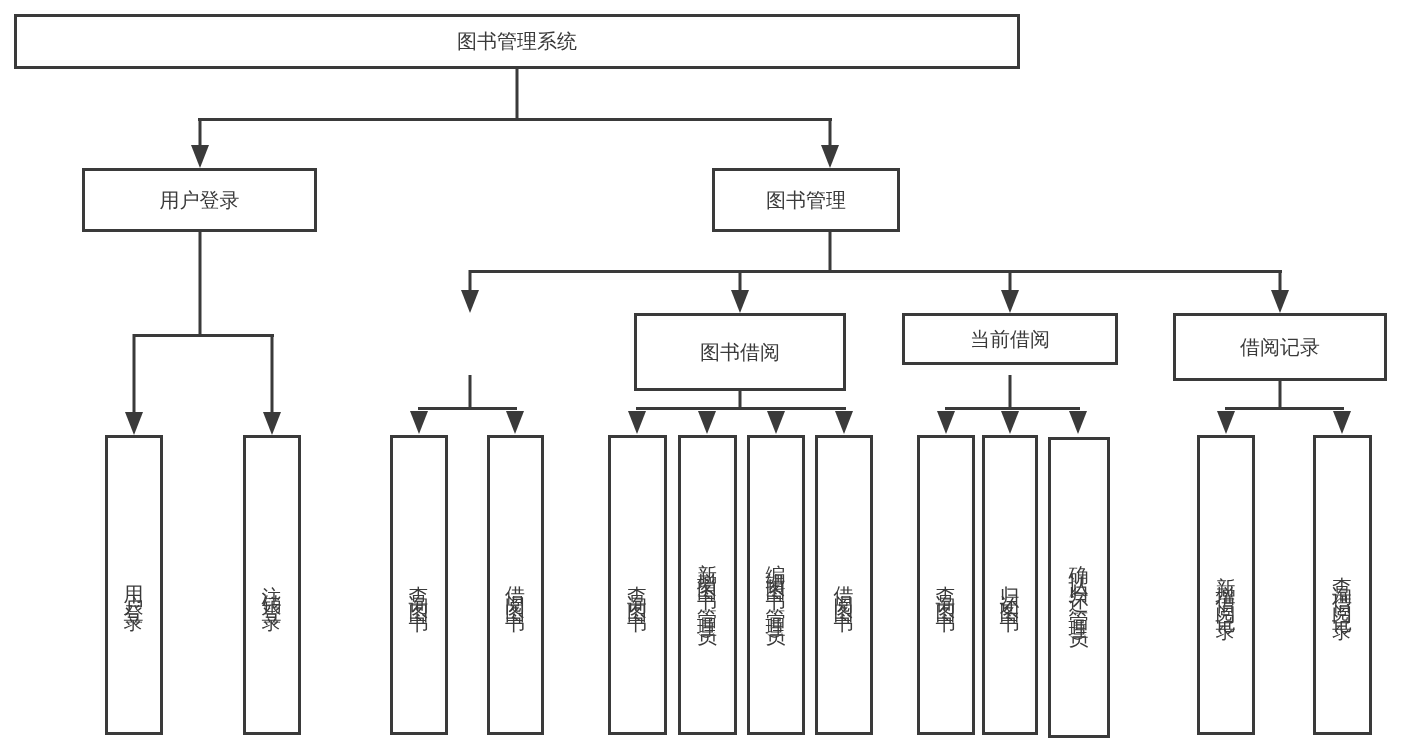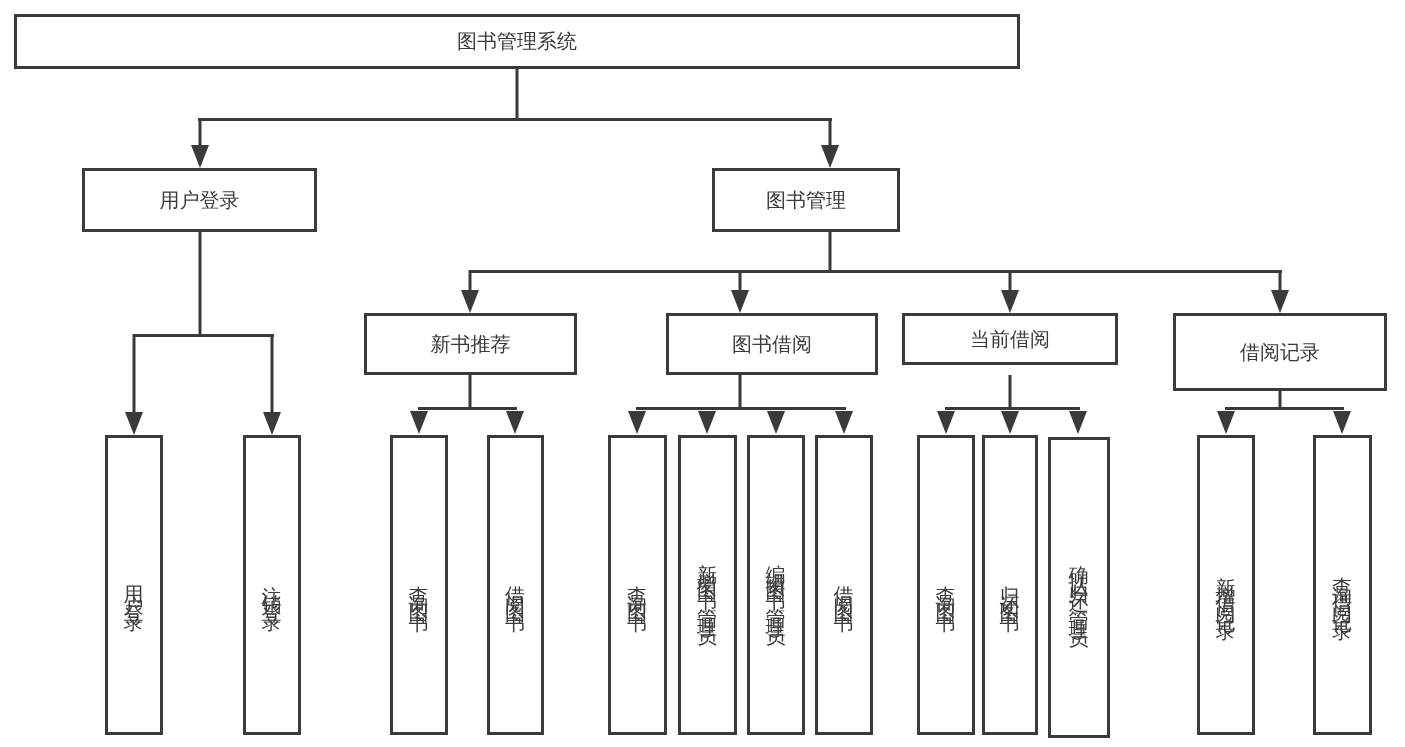--- a/index.html
+++ b/index.html
@@ -84,24 +84,23 @@
   <div class="vline" style="left:1280px; top:375px; height:35px;"></div>
   <div class="hline" style="left:1225px; top:407px; width:119px;"></div>
   <div class="arrow" style="left:1226px; top:411px;"></div>
   <div class="arrow" style="left:1342px; top:411px;"></div>
 
   <div class="node" style="left:14px; top:14px; width:1006px; height:55px;">图书管理系统</div>
 
   <div class="node" style="left:82px; top:168px; width:235px; height:64px;">用户登录</div>
   <div class="node" style="left:712px; top:168px; width:188px; height:64px;">图书管理</div>
 
-  <div class="node" style="left:364px; top:313px; width:213px; height:62px;">新书推荐</div>
-  <div class="node" style="left:666px; top:313px; width:212px; height:62px;">图书借阅</div>
+  <div class="node" style="left:634px; top:313px; width:212px; height:78px;">图书借阅</div>
   <div class="node" style="left:902px; top:313px; width:216px; height:52px;">当前借阅</div>
-  <div class="node" style="left:1173px; top:313px; width:214px; height:78px;">借阅记录</div>
+  <div class="node" style="left:1173px; top:313px; width:214px; height:68px;">借阅记录</div>
 
   <div class="node leaf" style="left:105px; top:435px; width:58px; height:300px;">用户登录</div>
   <div class="node leaf" style="left:243px; top:435px; width:58px; height:300px;">注销登录</div>
 
   <div class="node leaf" style="left:390px; top:435px; width:58px; height:300px;">查询图书</div>
   <div class="node leaf" style="left:487px; top:435px; width:57px; height:300px;">借阅图书</div>
 
   <div class="node leaf" style="left:608px; top:435px; width:59px; height:300px;">查询图书</div>
   <div class="node leaf" style="left:678px; top:435px; width:59px; height:300px;">新增图书（管理员）</div>
   <div class="node leaf" style="left:747px; top:435px; width:58px; height:300px;">编辑图书（管理员）</div>

